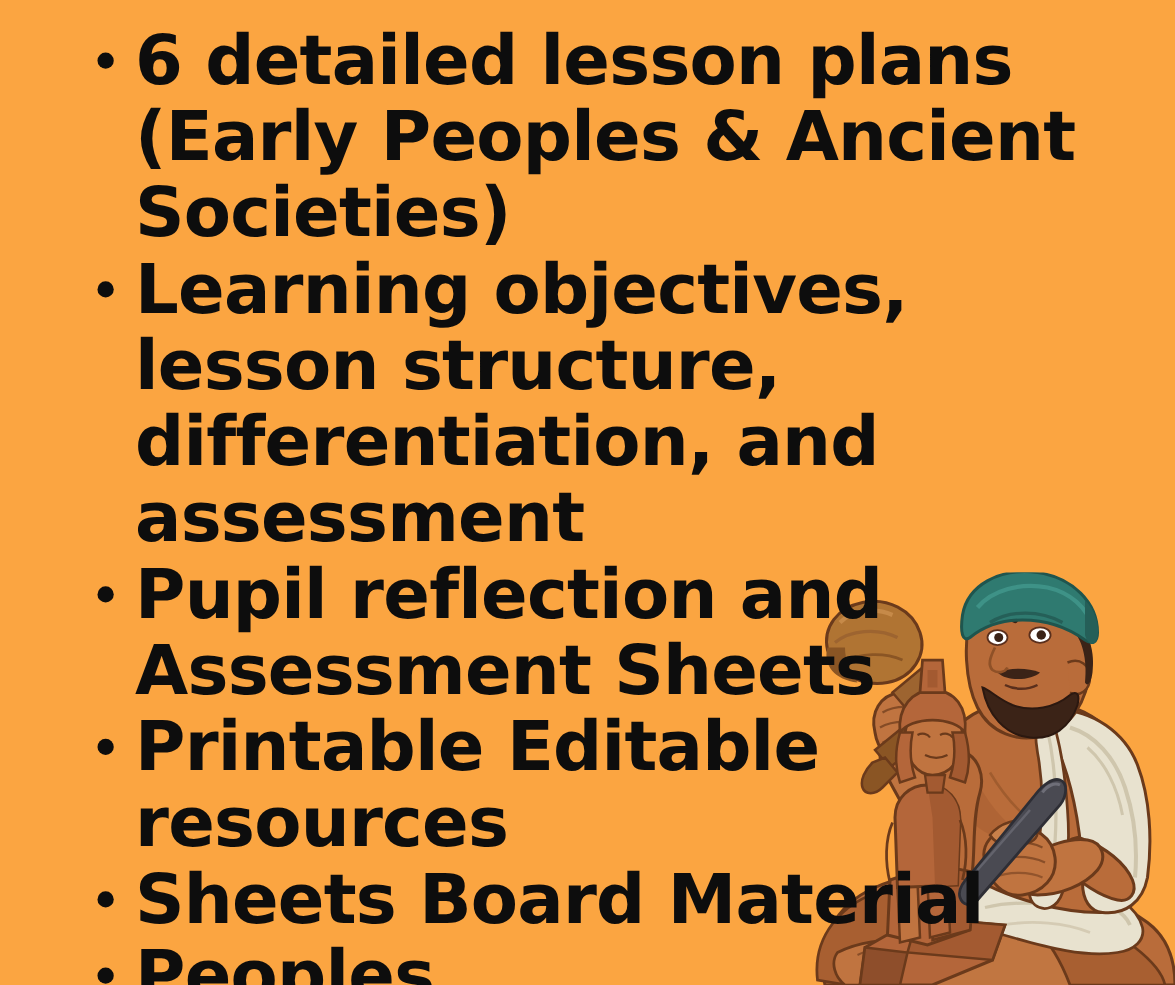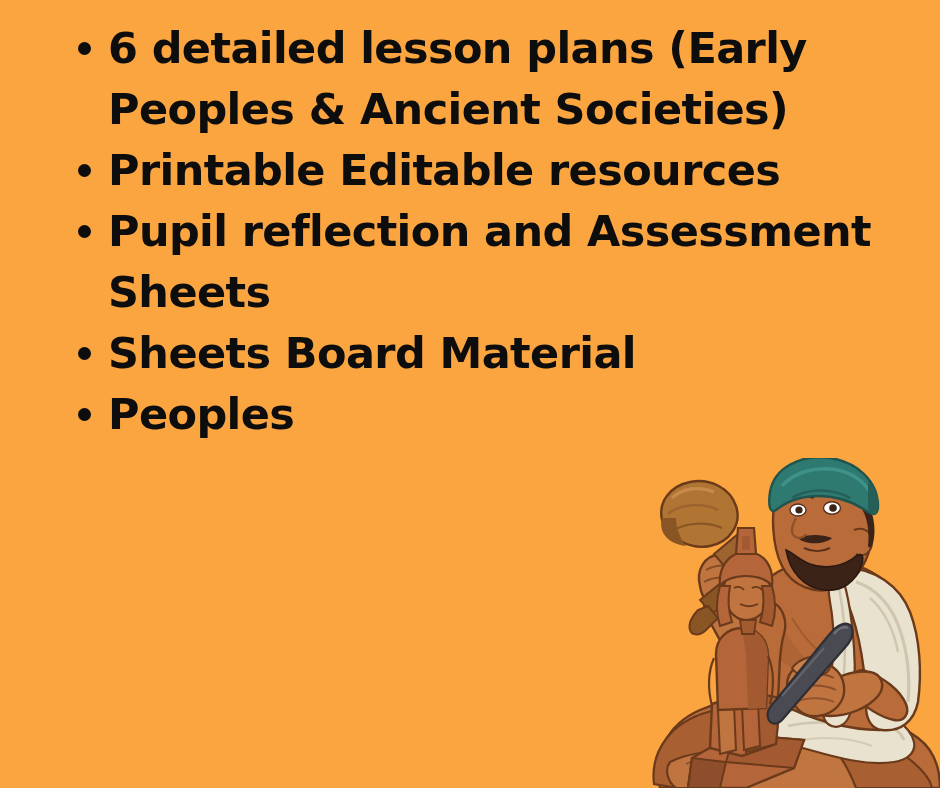--- a/index.html
+++ b/index.html
@@ -30,21 +30,21 @@
     list-style: none;
     z-index: 3;
   }
   .bullet-item {
     position: relative;
     margin: 0 0 0 108px;
     padding: 0 0 0 0;
     color: #0d0d0d;
     font-family: "DejaVu Sans", sans-serif;
     font-weight: bold;
-    font-size: 43px;
+    font-size: 55px;
     line-height: 61px;
     letter-spacing: -0.6px;
     max-width: 778px;
     text-indent: 0;
   }
   .bullet-item .dot {
     position: absolute;
     left: -30px;
     top: 24px;
     width: 13px;
@@ -75,25 +75,29 @@
 
 <div id="slide">
 
   <ul id="bullet-list">
     <li class="bullet-item">
       <span class="dot"></span>
       <span class="btext">6 detailed lesson plans (Early Peoples &amp; Ancient Societies)</span>
     </li>
     <li class="bullet-item">
       <span class="dot"></span>
+      <span class="btext">Learning objectives, lesson structure, differentiation, and assessment</span>
+    </li>
+    <li class="bullet-item">
+      <span class="dot"></span>
+      <span class="btext">Pupil reflection and Assessment Sheets</span>
+    </li>
+    <li class="bullet-item">
+      <span class="dot"></span>
       <span class="btext">Printable Editable resources</span>
-    </li>
-    <li class="bullet-item">
-      <span class="dot"></span>
-      <span class="btext">Pupil reflection and Assessment Sheets</span>
     </li>
     <li class="bullet-item">
       <span class="dot"></span>
       <span class="btext">Sheets Board Material</span>
     </li>
     <li class="bullet-item">
       <span class="dot"></span>
       <span class="btext">Peoples</span>
     </li>
   </ul>

